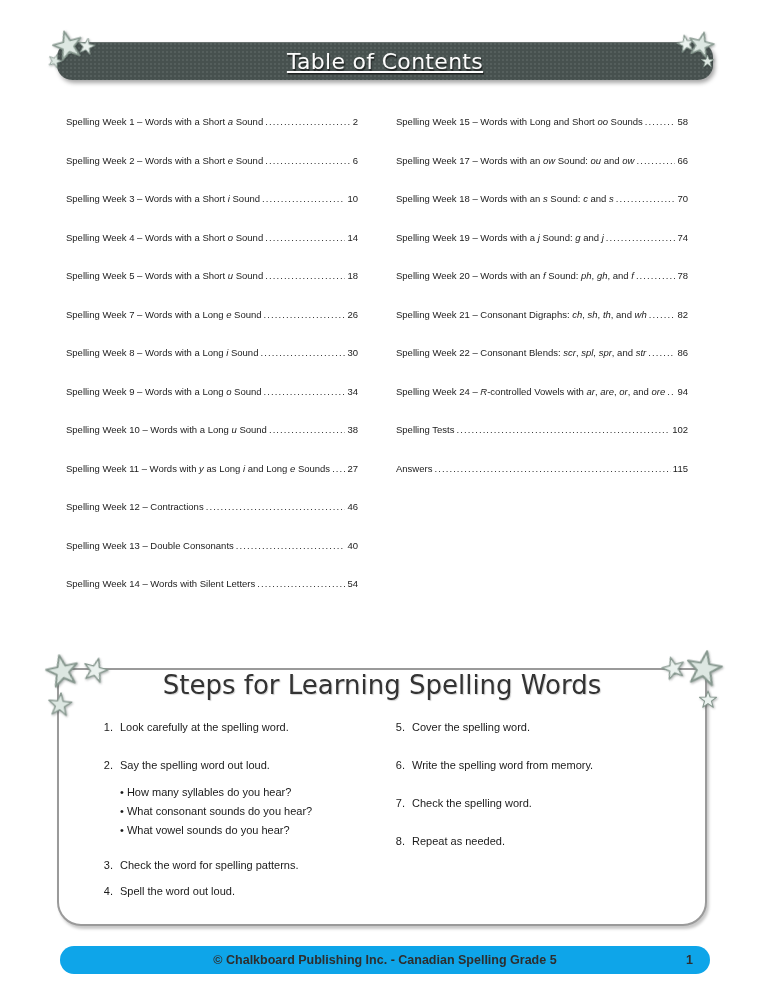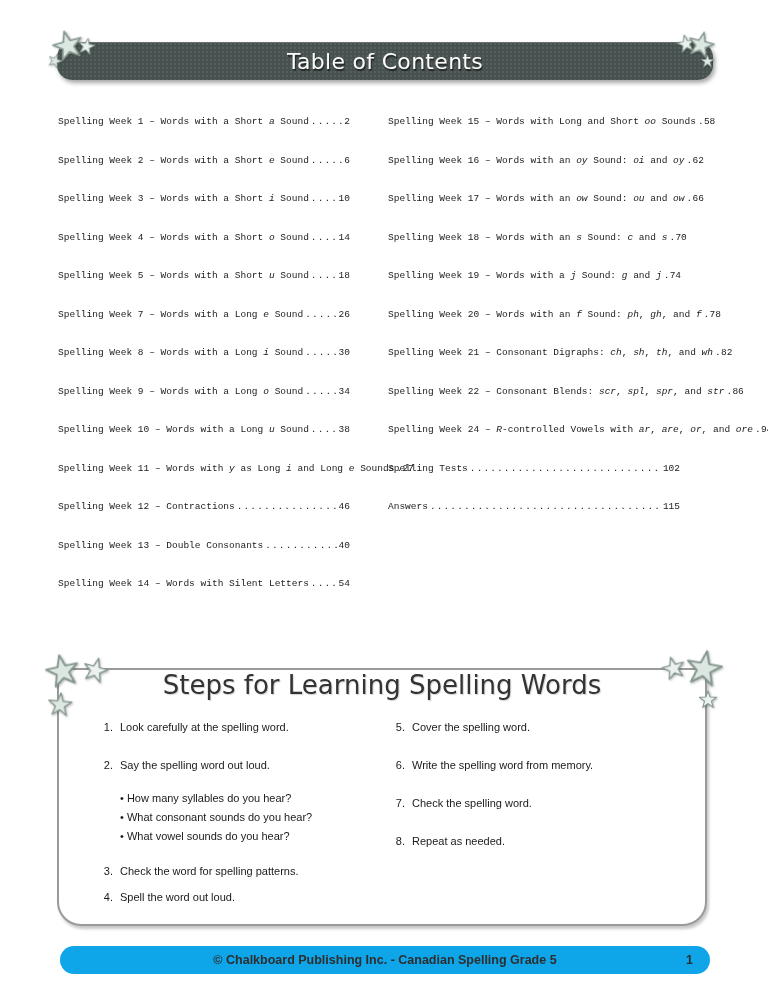--- a/index.html
+++ b/index.html
@@ -19,31 +19,32 @@
     background-image:radial-gradient(rgba(255,255,255,0.08) 1px, transparent 1.2px);
     background-size:4px 4px;
     border-radius:15px;
     box-shadow:2px 3px 4px rgba(0,0,0,0.35), inset 0 1px 0 rgba(255,255,255,0.18);
     display:flex; align-items:center; justify-content:center;
   }
   .banner-title {
     font-family:"DejaVu Sans", sans-serif;
     font-size:22px; color:#fcfcfc; letter-spacing:0.3px;
     text-shadow:1px 1.5px 1px rgba(0,0,0,0.55);
+    text-decoration:underline;
   }
 
   
   .star { position:absolute; overflow:visible; filter:drop-shadow(1px 1.5px 1px rgba(40,50,48,0.35)); z-index:5; }
   .star polygon { fill:#dde7e2; stroke:#87988f; stroke-width:1.4; stroke-linejoin:round; }
   .star.bright polygon { fill:#eaf1ee; }
 
   
   .toc {
-    position:absolute; left:58px; top:116px; width:622px;
-    display:flex; gap:38px;font-family:Liberation Mono, monospace;
+    position:absolute; left:66px; top:116px; width:622px;
+    display:flex; gap:38px;
   }
   .toc-col { width:292px; }
   .toc-entry {
     display:flex; align-items:baseline;
     font-size:9.5px; line-height:12px; color:#1b1b1b;
     margin-bottom:26.5px;
   }
   .toc-label { white-space:nowrap; flex:0 0 auto; }
   .toc-dots { flex:1 1 auto; min-width:4px; overflow:hidden; white-space:nowrap; margin:0 2px; }
   .toc-dots::after {
@@ -67,21 +68,21 @@
     font-family:"DejaVu Sans", sans-serif;
     font-size:26px; color:#333333;
     text-shadow:1px 1px 1px rgba(0,0,0,0.18);
   }
   .steps-cols { display:flex; padding:20px 24px 0 38px; }
   .steps-col { width:50%; font-size:11px; line-height:14px; color:#1a1a1a; }
   .step { display:flex; margin-bottom:24px; }
   .step-num { width:16px; flex:0 0 auto; text-align:right; margin-right:7px; }
   .step-body { flex:1; }
   .step-sub { line-height:19px; }
-  .step-subs { margin-top:17px; }
+  .step-subs { margin-top:11px; }
   .steps-col-left .step:nth-child(2) { margin-bottom:18px; }
   .steps-col-left .step:nth-child(3) { margin-bottom:12px; }
 
   
   .footer {
     position:absolute; left:60px; top:946px; width:650px; height:28px;
     background:#0ea5e9; border-radius:14px;
     display:flex; align-items:center; justify-content:center;
     font-size:12.5px; font-weight:bold; color:#2e2e2e;
   }
@@ -180,25 +181,20 @@
         <span class="toc-label">Spelling Week 14 – Words with Silent Letters</span>
         <span class="toc-dots"></span>
         <span class="toc-page">54</span>
       </div>
     </div>
   <div class="toc-col">
       <div class="toc-entry">
         <span class="toc-label">Spelling Week 15 – Words with Long and Short <i>oo</i> Sounds</span>
         <span class="toc-dots"></span>
         <span class="toc-page">58</span>
-      </div>
-      <div class="toc-entry">
-        <span class="toc-label">Spelling Week 16 – Words with an <i>oy</i> Sound: <i>oi</i> and <i>oy</i></span>
-        <span class="toc-dots"></span>
-        <span class="toc-page">62</span>
       </div>
       <div class="toc-entry">
         <span class="toc-label">Spelling Week 17 – Words with an <i>ow</i> Sound: <i>ou</i> and <i>ow</i></span>
         <span class="toc-dots"></span>
         <span class="toc-page">66</span>
       </div>
       <div class="toc-entry">
         <span class="toc-label">Spelling Week 18 – Words with an <i>s</i> Sound: <i>c</i> and <i>s</i></span>
         <span class="toc-dots"></span>
         <span class="toc-page">70</span>

